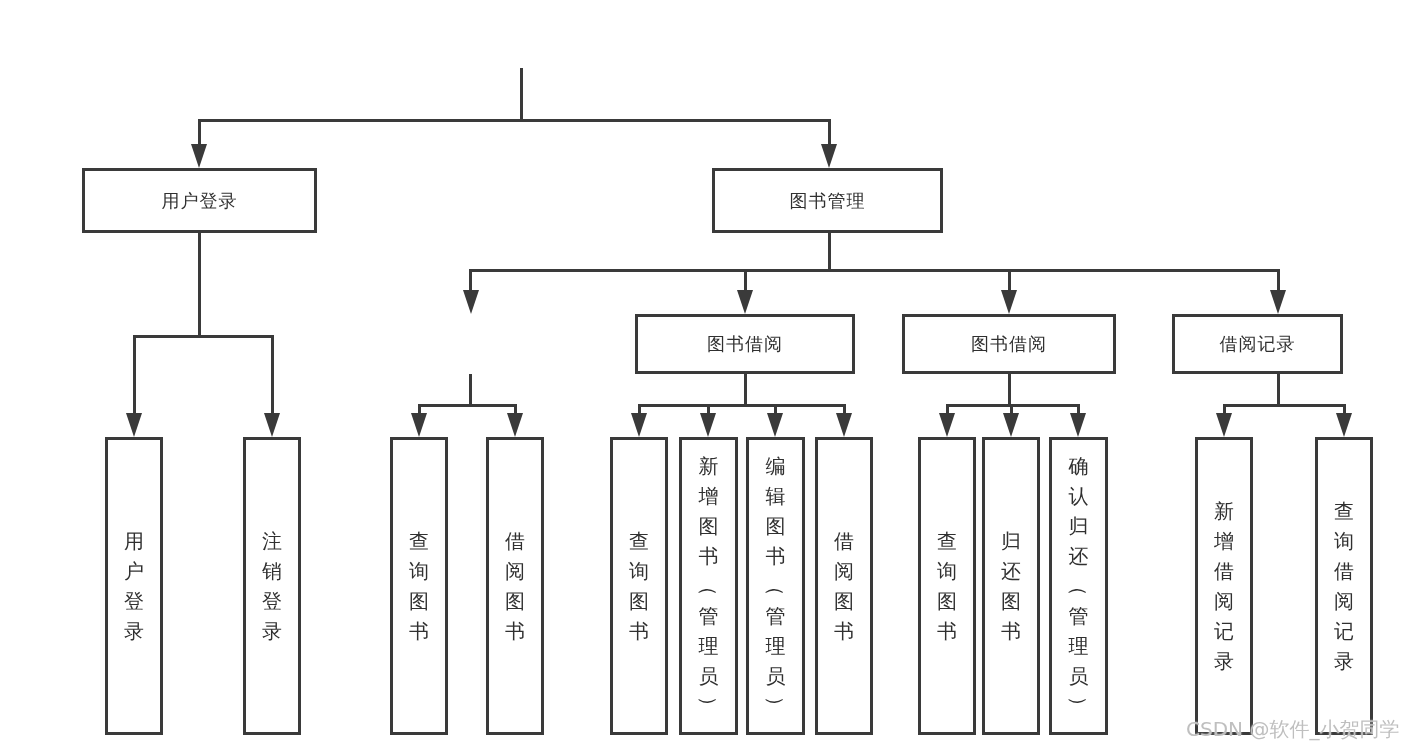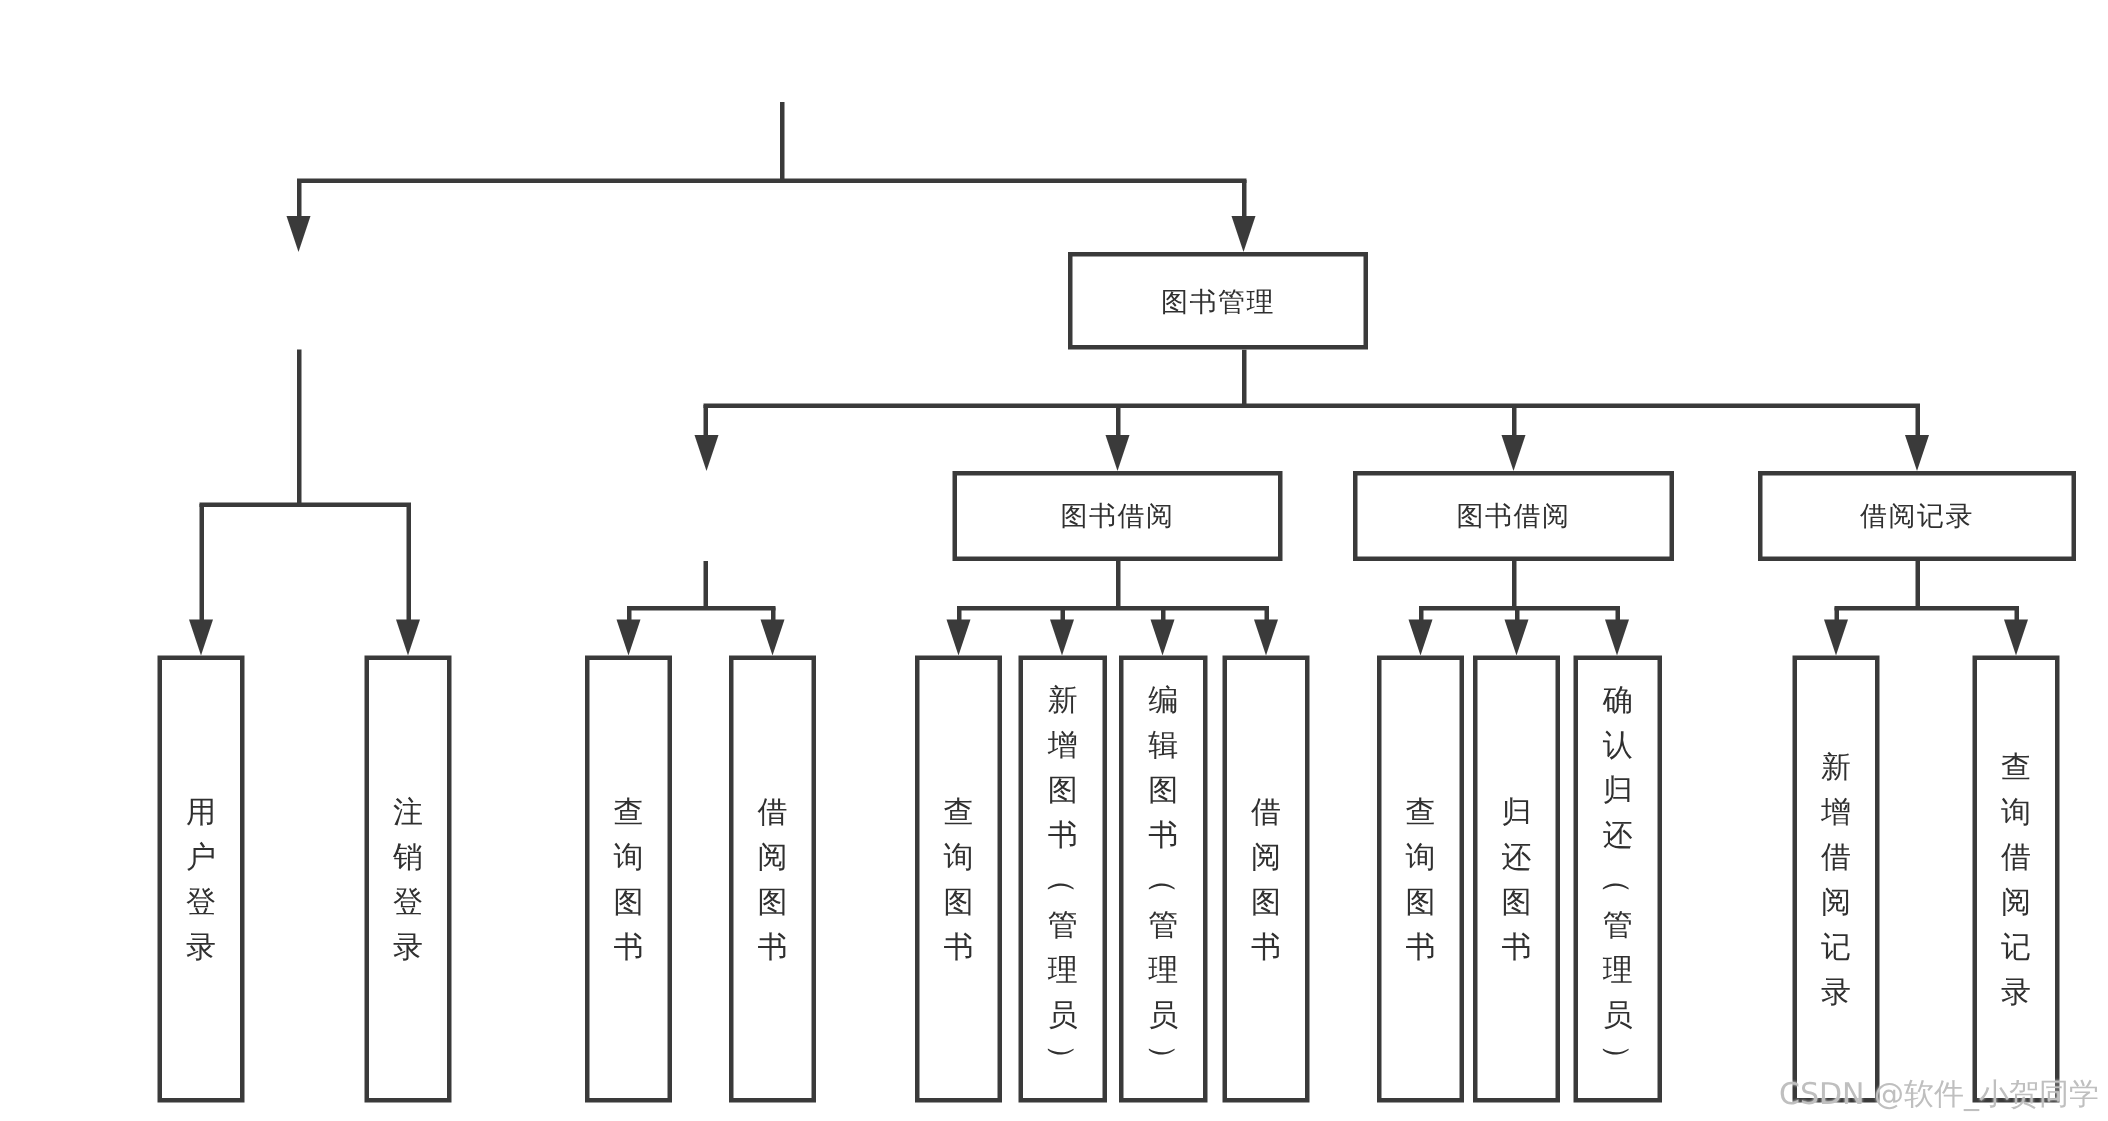--- a/index.html
+++ b/index.html
@@ -107,31 +107,34 @@
   <div class="arrow" style="left:1070px;top:413px"></div>
 
   <div class="vline" style="left:1276.5px;top:374px;height:31px"></div>
   <div class="hline" style="left:1222.5px;top:403.5px;width:123px"></div>
   <div class="vline" style="left:1222.5px;top:405px;height:10px"></div>
   <div class="arrow" style="left:1216px;top:413px"></div>
   <div class="vline" style="left:1342.5px;top:405px;height:10px"></div>
   <div class="arrow" style="left:1336px;top:413px"></div>
 
 
-  <div class="node h" style="left:712px;top:168px;width:200px;height:65px">
+  <div class="node h" style="left:82px;top:168px;width:235px;height:65px">
+    <span>用户登录</span>
+  </div>
+  <div class="node h" style="left:712px;top:168px;width:231px;height:65px">
     <span>图书管理</span>
   </div>
 
   <div class="node h" style="left:635px;top:314px;width:220px;height:60px">
     <span>图书借阅</span>
   </div>
   <div class="node h" style="left:902px;top:314px;width:214px;height:60px">
     <span>图书借阅</span>
   </div>
-  <div class="node h" style="left:1172px;top:314px;width:212px;height:60px">
+  <div class="node h" style="left:1172px;top:314px;width:171px;height:60px">
     <span>借阅记录</span>
   </div>
 
   <div class="node" style="left:105px;top:437px;width:58px;height:298px">
     <span class="vtext">
         <span>用</span>
         <span>户</span>
         <span>登</span>
         <span>录</span>
       </span>

